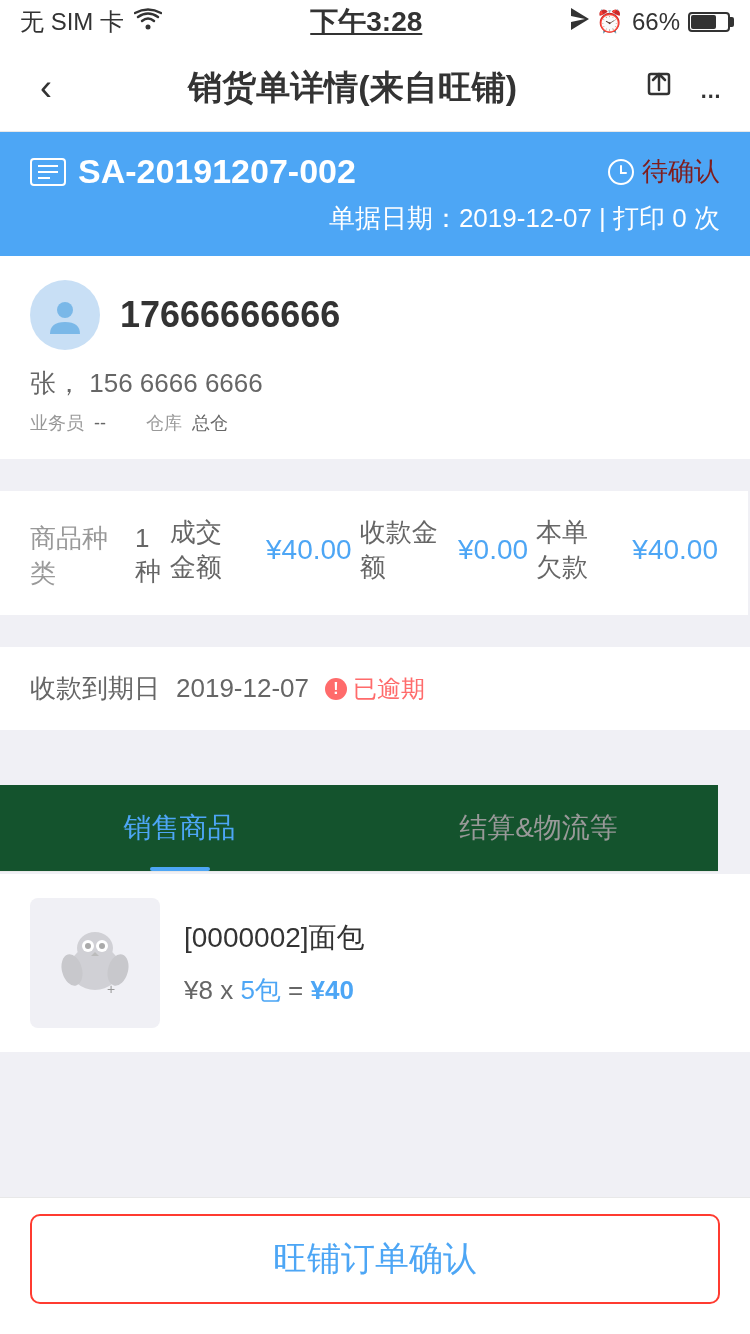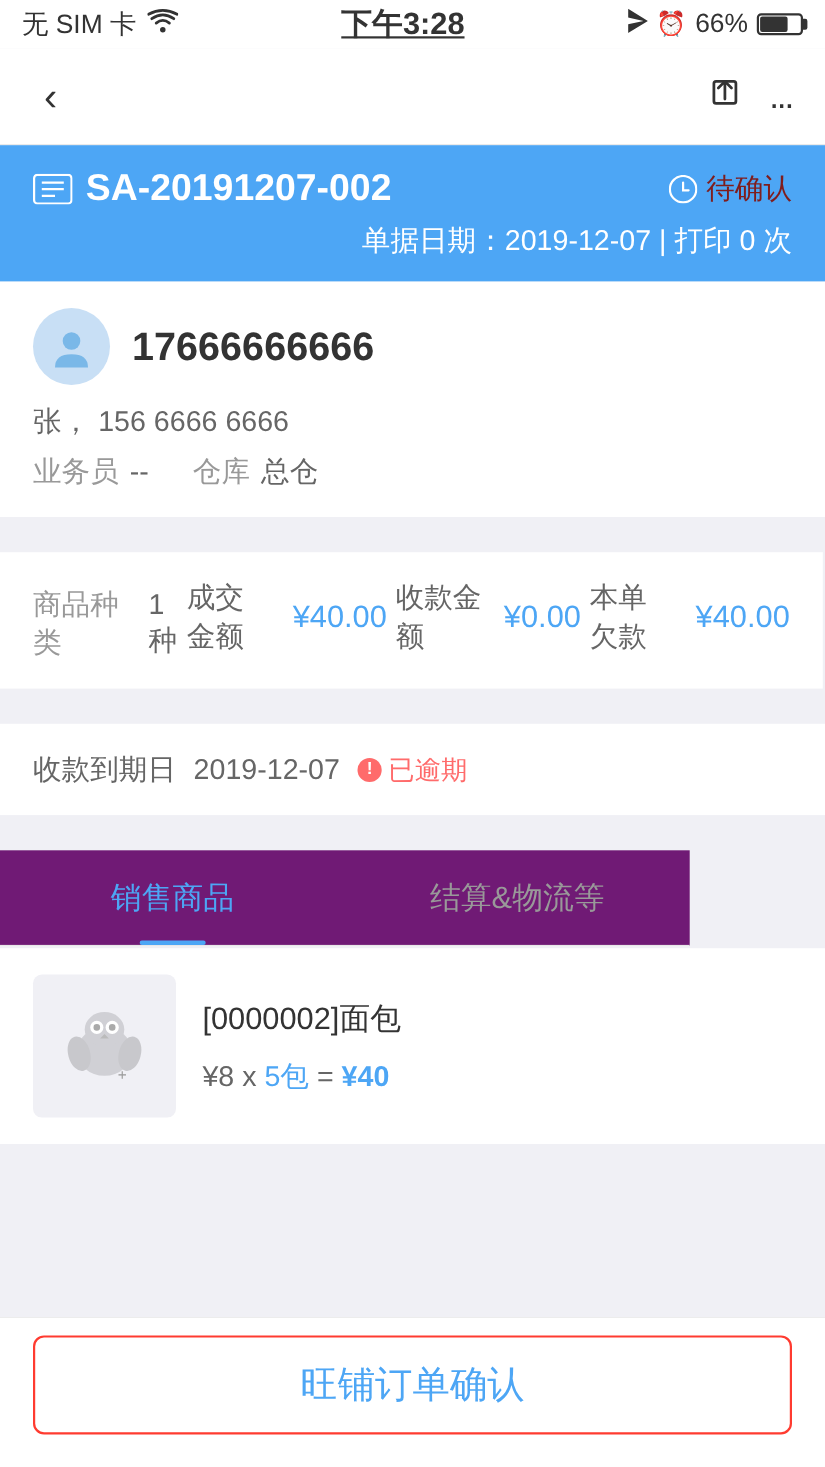--- a/index.html
+++ b/index.html
@@ -181,21 +181,21 @@
     }
     .customer-meta {
       display: flex;
       align-items: center;
       gap: 40px;
     }
     .meta-item {
       display: flex;
       align-items: center;
       gap: 10px;
-      font-size: 26px;
+      font-size: 18px;
       color: #666;
     }
     .meta-label {
       color: #999;
     }
 
     
     .amounts-card {
       background: #fff;
       width: 748px;
@@ -230,21 +230,21 @@
     .amount-value {
       color: #4da6f5;
       font-size: 28px;
     }
 
     
     .due-date-card {
       background: #fff;
       width: 750px;
       padding: 24px 30px;
-      margin-bottom: 16px;
+      margin-bottom: 0;
       display: flex;
       align-items: center;
       gap: 16px;
       font-size: 26px;
       color: #666;
     }
     .overdue-badge {
       display: flex;
       align-items: center;
       gap: 6px;
@@ -259,24 +259,25 @@
       display: flex;
       align-items: center;
       justify-content: center;
       color: #fff;
       font-size: 16px;
       font-weight: bold;
     }
 
     
     .tabs-container {
-      background: #701a75;
-      width: 627px;
+      background: #14532d;
+      width: 718px;
       display: flex;
       border-bottom: 1px solid #e8e8e8;
+      margin-top: 39px;
     }
     .tab-item {
       flex: 1;
       display: flex;
       flex-direction: column;
       align-items: center;
       padding: 24px 0 0;
       cursor: pointer;
     }
     .tab-label {
@@ -404,20 +405,21 @@
     <span style="font-size:22px;">⏰</span>
     <span>66%</span>
     <span class="battery-icon">
       <span class="battery-fill"></span>
     </span>
   </div>
 </div>
 
 <div class="nav-bar">
   <span class="nav-back">‹</span>
+  <span class="nav-title">销货单详情(来自旺铺)</span>
   <div class="nav-right">
     <span class="nav-share-icon">
       <svg width="32" height="32" viewBox="0 0 32 32" fill="none" stroke="#333" stroke-width="2.5">
         <rect x="6" y="6" width="20" height="20" rx="2" stroke="#333"></rect>
         <path d="M16 6 L16 22 M10 12 L16 6 L22 12" stroke-linecap="round" stroke-linejoin="round"></path>
       </svg>
     </span>
     <span class="nav-more-icon">...</span>
   </div>
 </div>

